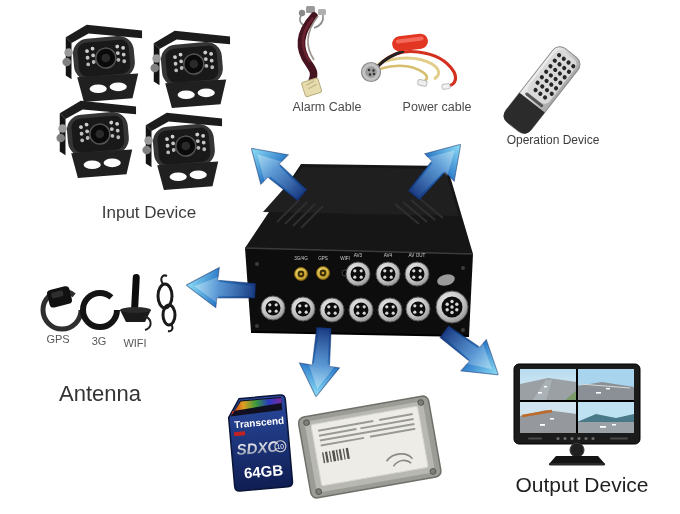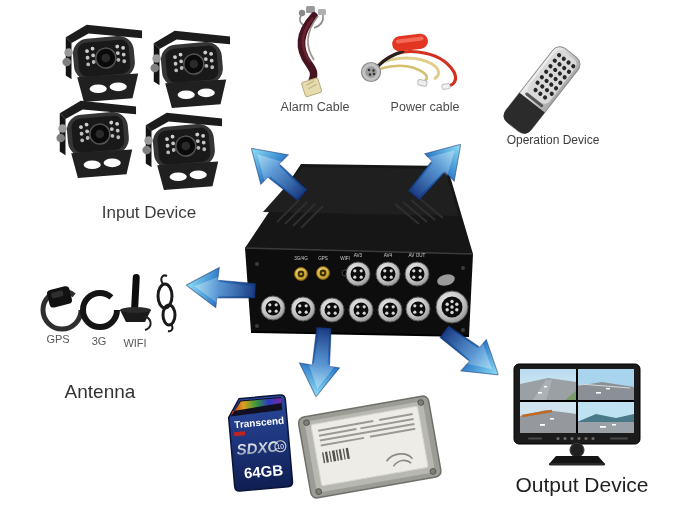--- a/index.html
+++ b/index.html
@@ -1,21 +1,21 @@
 <!DOCTYPE html>
 <html><head>
 <meta charset="utf-8">
 <style>
   html,body{margin:0;padding:0;background:#fff;}
   .stage{position:relative;width:680px;height:514px;background:#ffffff;overflow:hidden;
          font-family:"Liberation Sans",sans-serif;}
   .abs{position:absolute;}
   .lbl{position:absolute;text-align:center;color:#3d3d3d;line-height:1.1;}
   .lbl-lg{font-size:17px;}
-  .lbl-sm{font-size:12.5px;color:#4a4a4a;}
+  .lbl-sm{font-size:12.5px;color:#4a4a4a;margin-left:12px;}
   .lbl-xs{font-size:11px;color:#585858;}
   .lbl-xl{font-size:21px;color:#1f1f1f;}
   .arrow{position:absolute;width:70px;height:46px;}
   .ar-input{transform:rotate(-135deg);}
   .ar-operation{transform:rotate(-45deg);}
   .ar-antenna{transform:rotate(187deg);}
   .ar-storage{transform:rotate(99deg);}
   .ar-output{transform:rotate(41deg);}
   .remote-rot{transform:rotate(38deg);}
   svg{display:block;overflow:visible;}
@@ -279,21 +279,21 @@
     <polygon points="88,40 119,40 113,52 94,52" fill="#1a1a1a"></polygon>
     <ellipse cx="103.5" cy="40" rx="15.5" ry="3" fill="#2a2a2a"></ellipse>
     <path d="M113,46 C121,50 120,58 113,60" stroke="#222222" stroke-width="2" fill="none"></path>
     <ellipse cx="133" cy="26" rx="7" ry="12" fill="none" stroke="#1a1a1a" stroke-width="3"></ellipse>
     <ellipse cx="137" cy="45" rx="6" ry="10" fill="none" stroke="#1a1a1a" stroke-width="3"></ellipse>
     <path d="M131,14 C127,8 131,4 135,6 M139,54 C142,58 140,62 136,61" stroke="#1a1a1a" stroke-width="2" fill="none"></path>
   </svg>
   <div class="lbl lbl-xs" style="left:40px;top:333px;width:36px">GPS</div>
   <div class="lbl lbl-xs" style="left:86px;top:335px;width:26px">3G</div>
   <div class="lbl lbl-xs" style="left:114px;top:337px;width:42px">WIFI</div>
-  <div class="lbl" style="left:56px;top:382px;width:88px;font-size:19px;color:#333">Antenna</div>
+  <div class="lbl" style="left:56px;top:382px;width:88px;font-size:22px;color:#333">Antenna</div>
 
   <svg class="abs" style="left:290px;top:380px" width="158" height="115" viewBox="0 0 158 115">
     <g transform="rotate(-10 79 57)">
       <rect x="12" y="26" width="132" height="82" rx="6" fill="#9c9c96" stroke="#70706a" stroke-width="1.5"></rect>
       <rect x="18" y="31" width="120" height="72" rx="4" fill="#b8b8b2"></rect>
       <rect x="24" y="35" width="108" height="62" rx="2" fill="#edece6" stroke="#d8d6cc"></rect>
       <g fill="#9a9a95">
         <rect x="30" y="41" width="56" height="2"></rect>
           <rect x="92" y="41" width="34" height="2"></rect>
         <rect x="30" y="46" width="38" height="2"></rect>

